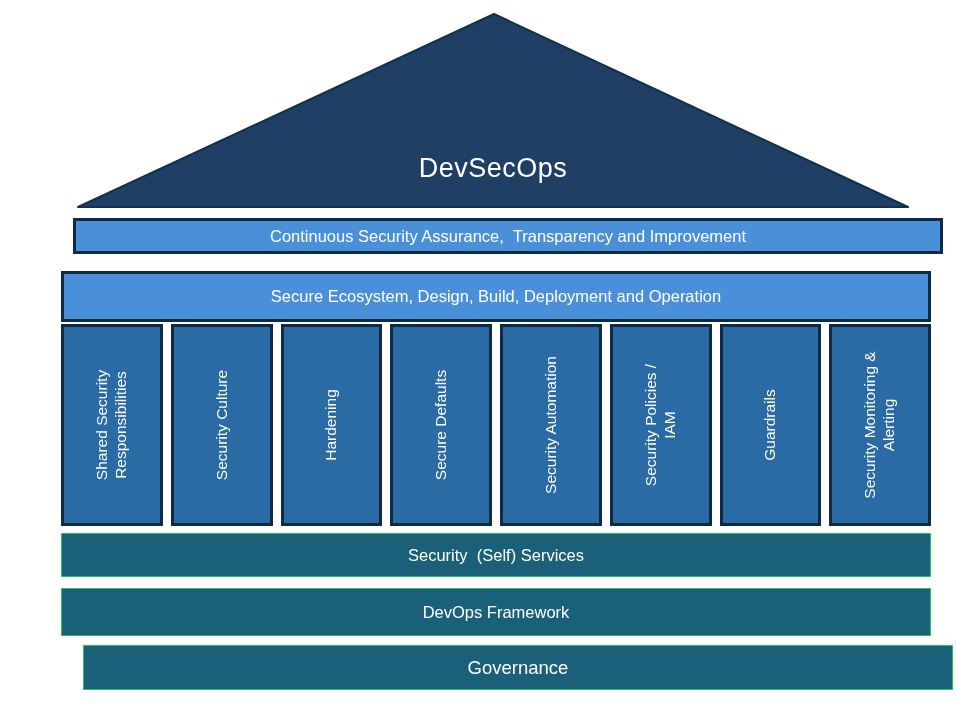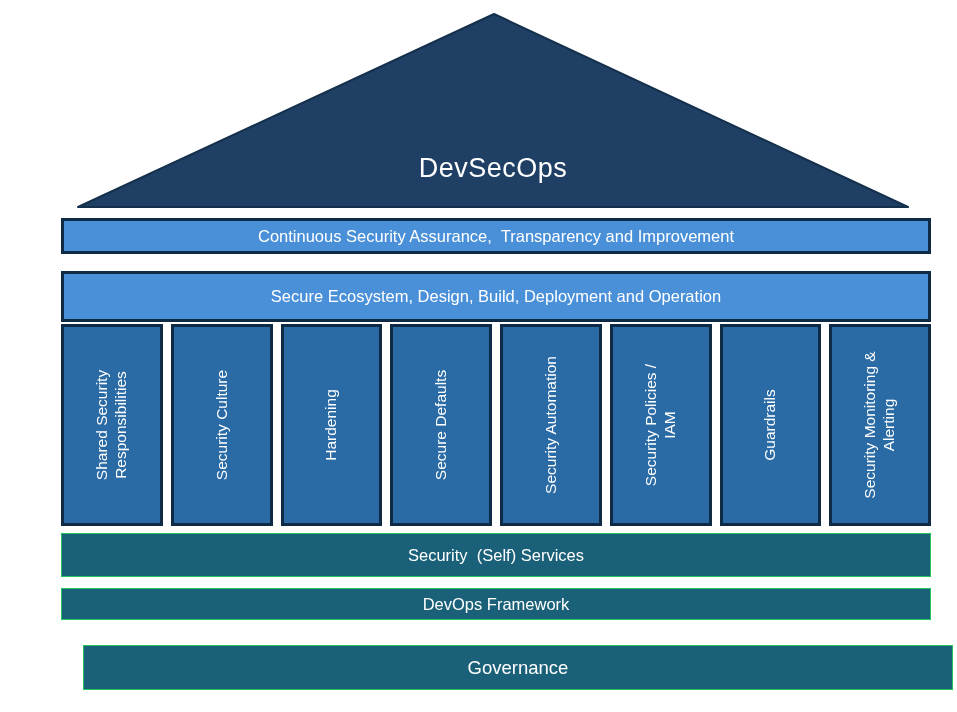--- a/index.html
+++ b/index.html
@@ -53,25 +53,25 @@
   .bar-teal {
     background: #1A6078;
     border: 1px solid #22c55e;
   }
   .bar-label {
     color: #ffffff;
     font-size: 16.5px;
     white-space: pre-wrap;
     text-align: center;
   }
-  #bar-assurance  { top: 218px; height: 36px; }
+  #bar-assurance  { top: 218px; height: 36px; margin-left: 12px; }
   #bar-ecosystem  { top: 271px; height: 51px; }
   #pillars-row    { top: 324px; height: 202px; display: flex; gap: 8px; }
   #bar-services   { top: 533px; height: 44px; }
-  #bar-devops     { top: 588px; height: 32px; }
+  #bar-devops     { top: 588px; height: 48px; }
   #bar-governance { top: 645px; height: 45px; margin-left: 22px; }
   #bar-governance .bar-label { font-size: 18.5px; }
   .pillar {
     flex: 1 1 0;
     background: #2B6BA5;
     border: 3px solid #0E2A44;
     position: relative;
     box-sizing: border-box;
   }
   .pillar-label {

